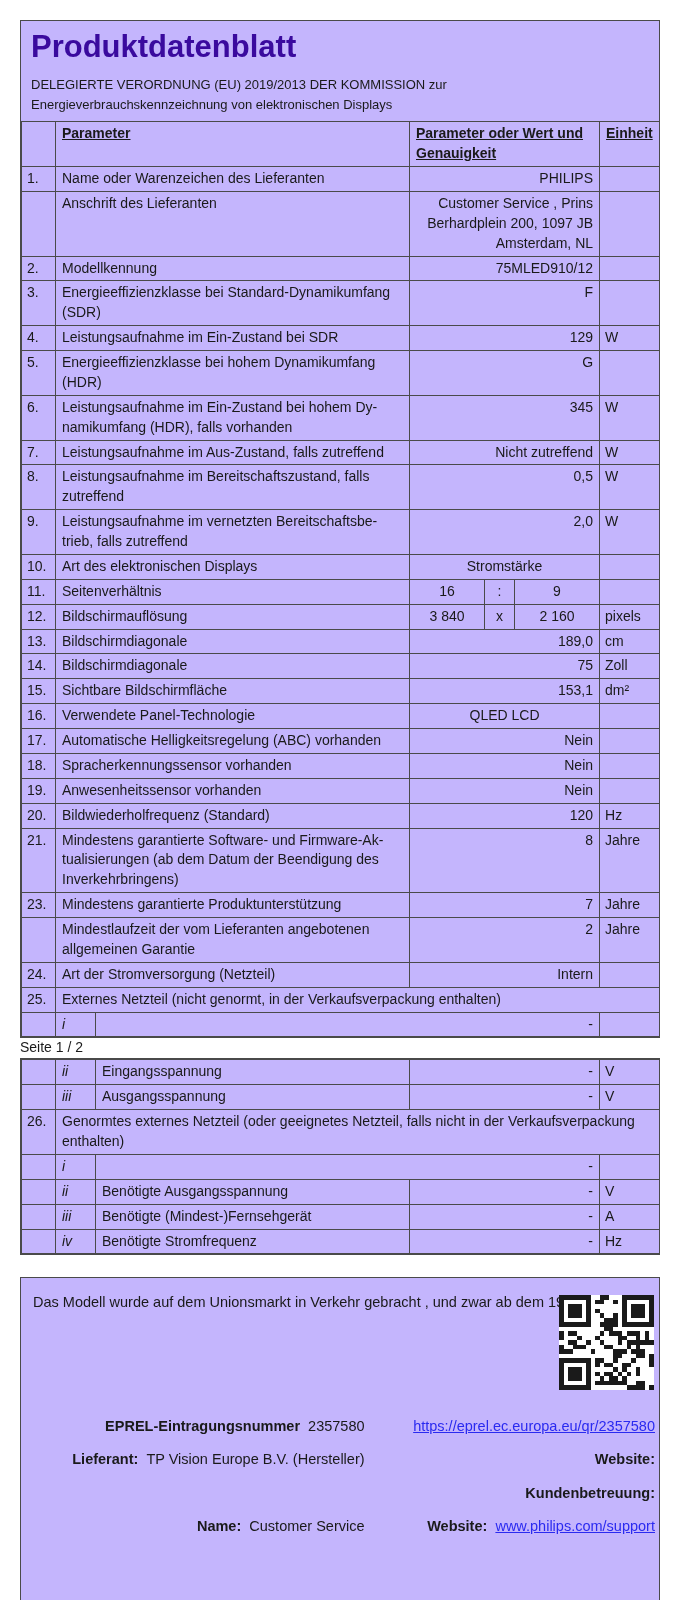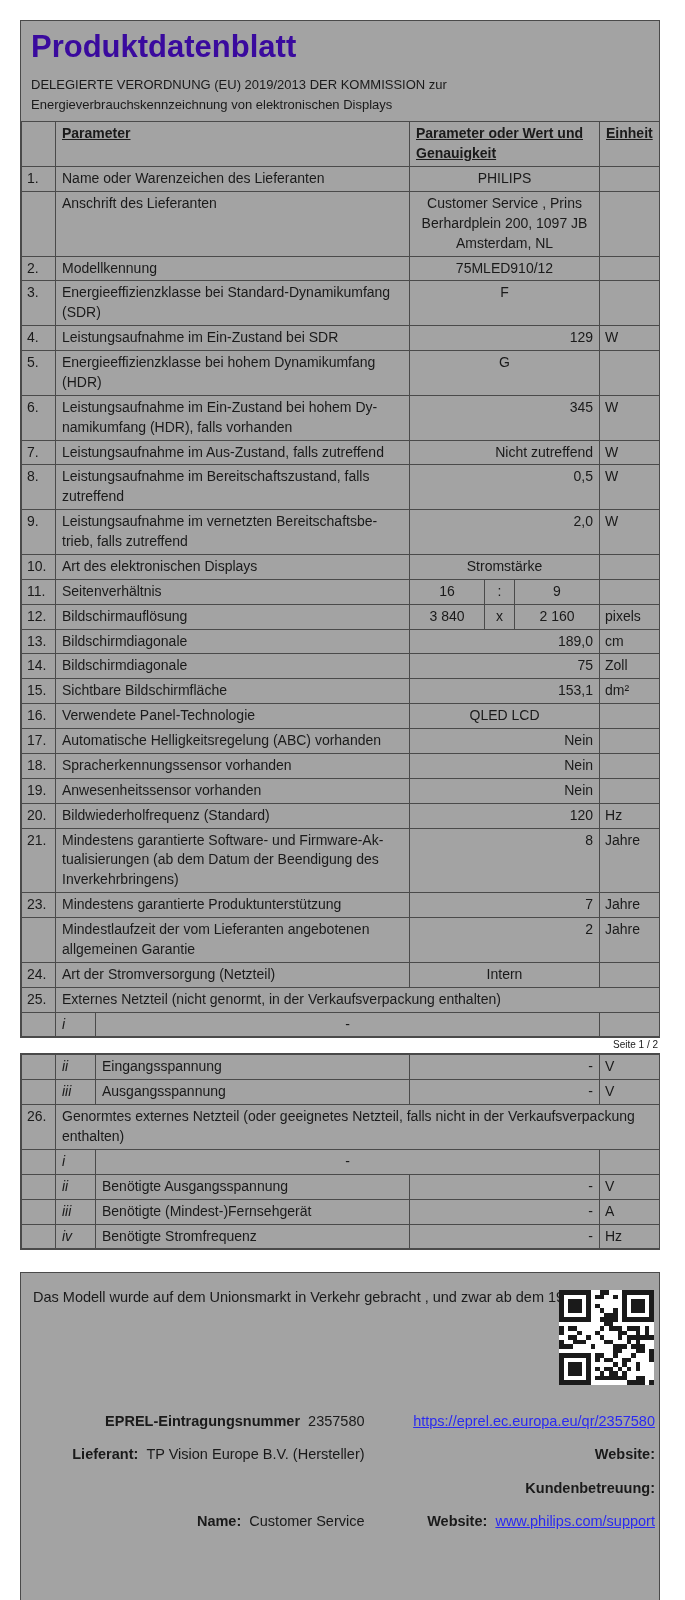--- a/index.html
+++ b/index.html
@@ -5,39 +5,39 @@
   * { box-sizing: border-box; margin: 0; padding: 0; }
   html, body { background: #ffffff; }
   body {
     width: 685px; height: 1600px;
     font-family: "Liberation Sans", "DejaVu Sans", sans-serif;
     color: #1a1a1a;
     position: relative;
   }
   .page { position: absolute; left: 20px; top: 20px; width: 640px; }
 
-  .box { border: 1px solid #4a4a4a; background: #a3a3a3; }
+  .box { border: 1px solid #4a4a4a; background: #c4b5fd; }
 
   
   .doc-header { padding: 8px 10px 6px 10px; }
   .doc-title { font-size: 31px; font-weight: bold; color: #3a0a9e; letter-spacing: 0px; margin-bottom: 10px; }
   .doc-subtitle { font-size: 13px; color: #1a1a1a; line-height: 1.55; }
 
   
   table { border-collapse: collapse; width: 100%; table-layout: fixed; font-size: 14px; }
   td, th { border: 1px solid #4a4a4a; padding: 2px 6px; vertical-align: top; line-height: 1.42; }
   th { text-align: left; font-weight: bold; text-decoration: underline; }
   td.num { padding-left: 5px; }
   td.letter { font-style: italic; }
-  td.val-l { text-align: center; }
+  td.val-l { text-align: right; }
   td.val-r { text-align: right; }
   td.val-c { text-align: center; }
   td.unit { padding-left: 5px; }
 
-  .page-note { text-align: right; font-size: 10px; padding: 1px 2px 2px 0; color: #1a1a1a; }
+  .page-note { font-size: 14px; padding: 1px 2px 2px 0; color: #1a1a1a; }
 
   .gap-sm { height: 1px; }
 
   
   .info-box { margin-top: 22px; padding: 14px 12px 12px 12px; font-size: 14.5px; position: relative; min-height: 378px; }
   .market-line { white-space: nowrap; overflow: hidden; width: 100%; line-height: 1.4; }
   .qr { position: absolute; top: 17px; right: 5px; width: 95px; height: 95px; background: #fff; }
   .info-grid { display: grid; grid-template-columns: 54% 46%; column-gap: 8px; margin-top: 104px; row-gap: 0; }
   .info-cell { padding: 0 0 14px 0; line-height: 1.35; text-align: right; }
   .info-cell.full { grid-column: 1 / 3; }

